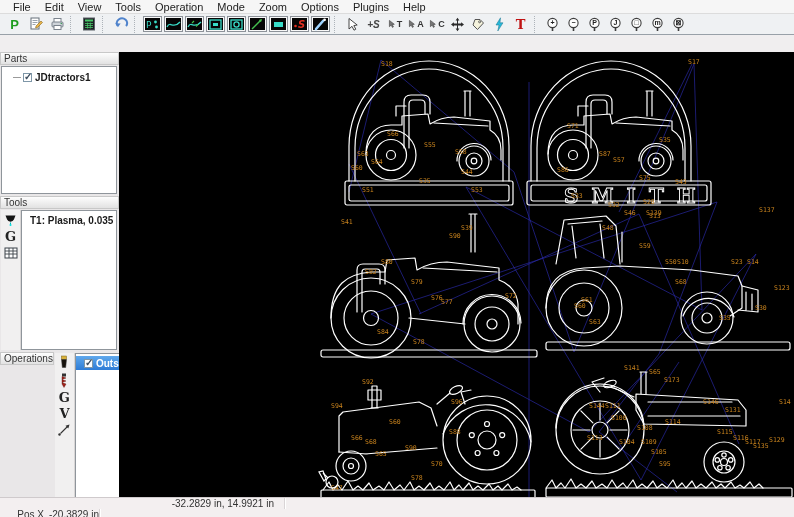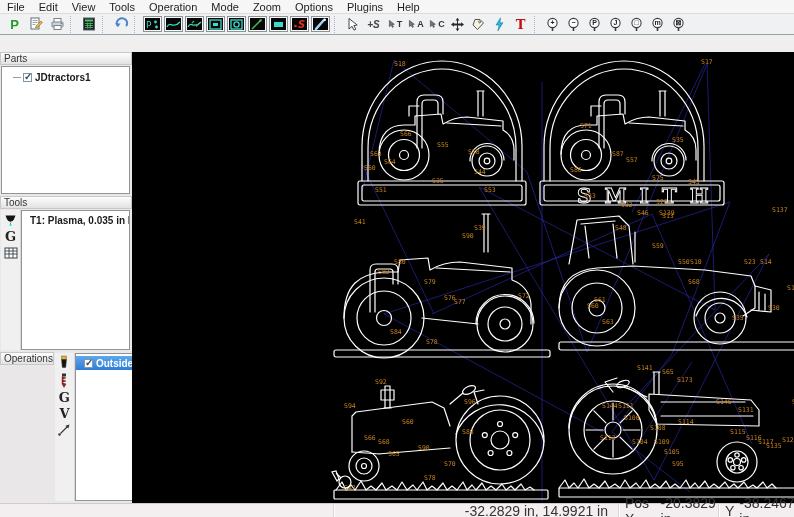--- a/index.html
+++ b/index.html
@@ -6,41 +6,41 @@
   html,body { width:794px; height:517px; overflow:hidden; }
   body { font-family:"Liberation Sans", sans-serif; font-size:11px; color:#1a1a1a; background:#e8e6e7; }
   .window { position:relative; width:794px; height:517px; background:#f0eeef; }
 
   
   .titlebar { height:15px; background:linear-gradient(#dcedfb,#bcdcf5); display:flex; align-items:center; padding-left:3px; border-bottom:1px solid #9fb8cc; }
   .appicon { width:12px; height:12px; margin-right:4px; flex:none; }
   .title { font-size:11px; color:#111; white-space:nowrap; line-height:1; }
 
   
-  .menubar { height:14px; background:#f6f6f6; display:flex; align-items:center; border-bottom:1px solid #dcdcdc; }
+  .menubar { height:14px; background:#f6f6f6; display:flex; align-items:center; padding-left:6px; border-bottom:1px solid #dcdcdc; }
   .menu { padding:0 7px; font-size:11px; color:#222; cursor:default; line-height:14px; }
 
   
   .toolbar { height:21px; background:#eff1f3; display:flex; align-items:center; padding-left:4px; border-bottom:1px solid #98a0a8; }
   .tsep { width:5px; height:17px; border-left:1px dotted #adb3b9; margin:0 3px; flex:none; }
   .tb { width:19px; height:17px; border:none; background:transparent; display:flex; align-items:center; justify-content:center; padding:0; margin:0 1px; cursor:pointer; }
   .tbk { width:19px; height:16px; background:#060606; border:1px solid #8d9299; box-shadow:0 0 0 1px #f8f8f8 inset; display:flex; align-items:center; justify-content:center; margin:0 1px; cursor:pointer; padding:0; }
   .pbtn { color:#1f9d1f; font-weight:bold; font-size:13px; }
   .kglyph { fill:none; stroke:#38dcc8; stroke-width:1.3; }
   .redS { color:#e03020; font-weight:bold; font-size:10px; font-style:italic; }
   .curs { position:relative; }
   .cursletter { font-size:9px; font-weight:bold; color:#333; margin-left:1px; }
   .snap { font-size:10px; font-weight:bold; color:#444; font-style:italic; }
   .textT { color:#c01212; font-family:"DejaVu Serif", serif; font-weight:bold; font-size:13px; }
   .zoombtn { position:relative; }
   .zoomlbl { position:absolute; top:2px; left:0; width:19px; text-align:center; font-size:7px; font-weight:bold; color:#222; line-height:9px; pointer-events:none; }
 
   
   .main { position:absolute; top:52px; left:0; width:794px; height:451px; display:flex; }
-  .sidebar { width:132px; height:451px; background:#e9e7e8; display:flex; flex-direction:column; }
+  .sidebar { width:119px; height:451px; background:#e9e7e8; display:flex; flex-direction:column; }
   .panel-header { height:13px; background:linear-gradient(#fdfdfd,#e2e2e2); border:1px solid #c8c8c8; font-size:10px; color:#333; padding-left:3px; line-height:12px; }
   .panel-body { flex:1; display:flex; min-height:0; padding:1px 2px 2px 1px; }
   .iconstrip { width:20px; background:#f1f0f0; border-right:1px solid #d8d6d6; display:flex; flex-direction:column; align-items:center; padding-top:2px; gap:4px; flex:none; }
   .listarea { flex:1; background:#fff; border:1px solid #8f959b; overflow:hidden; }
   .panel.parts  { height:144px; display:flex; flex-direction:column; }
   .panel.tools  { height:156px; display:flex; flex-direction:column; }
   .panel.ops    { height:151px; display:flex; flex-direction:row; }
   .row { display:flex; align-items:center; height:14px; font-size:10px; padding-left:8px; white-space:nowrap;font-weight:bold; }
   .row.selected { background:linear-gradient(#5fa8ec,#2e7cd6); color:#fff; width:92px; }
   .treedash { width:8px; height:1px; background:#9a9a9a; margin:0 2px 0 3px; flex:none; }
@@ -52,21 +52,21 @@
   
   .canvas { width:679px; height:451px; background:#000; position:relative; }
   .canvas svg { display:block; width:679px; height:451px; }
   #art path, #art rect, #art circle, #art ellipse, #art line { fill:none; stroke:#fff; stroke-width:1.2; stroke-linecap:round; stroke-linejoin:round; }
   #rapids line { stroke:#2a2aa6; stroke-width:0.8; opacity:0.85; }
   #labels text { fill:#c9831d; font-family:"DejaVu Sans Mono", monospace; font-size:6.5px; }
   .smith { fill:none; stroke:#fff; stroke-width:0.9; font-family:"DejaVu Serif", serif; font-size:20px; letter-spacing:13px; font-weight:bold; }
   #cursor * { stroke:#fff; fill:none; stroke-width:1.2; }
 
   
-  .statusbar { position:absolute; bottom:0; left:0; width:794px; height:14px; background:#f3eff0; border-top:1px solid #cfcacc; display:flex; font-size:14px; color:#333; }
+  .statusbar { position:absolute; bottom:0; left:0; width:794px; height:20px; background:#f3eff0; border-top:1px solid #cfcacc; display:flex; font-size:10px; color:#333;flex-direction:column; }
   .cell { border-right:1px solid #d9d4d6; box-shadow:1px 0 0 #fff; display:flex; align-items:center; }
   .c1 { width:334px; }
   .c2 { width:285px; justify-content:flex-end; padding-right:10px; }
   .c3 { width:100px; padding-left:6px; gap:5px;justify-content:flex-end; }
   .c4 { width:75px; padding-left:6px; gap:5px; border-right:none; }
 </style>
 </head>
 <body>
 
 <div class="window">

